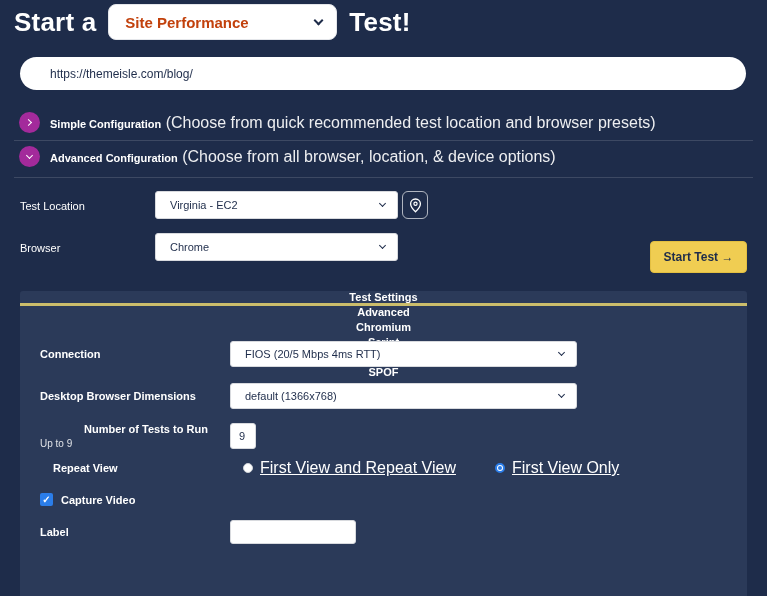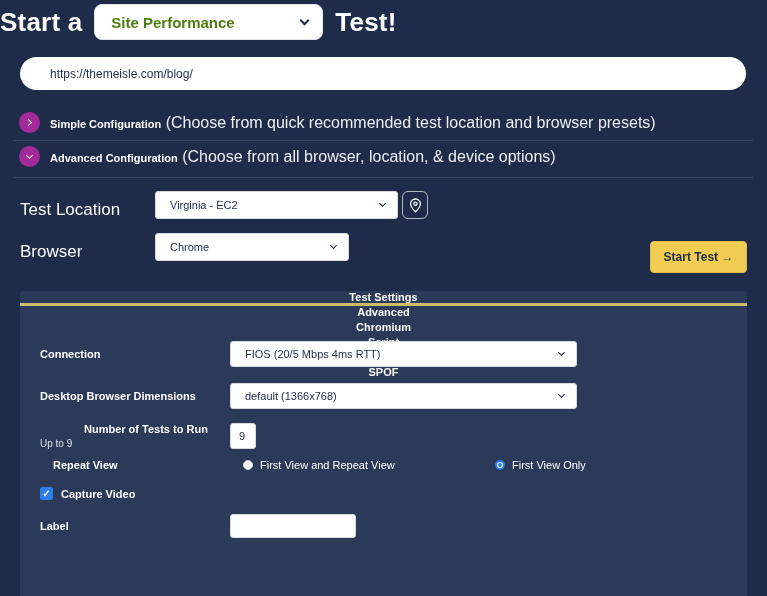--- a/index.html
+++ b/index.html
@@ -5,28 +5,28 @@
   * { margin:0; padding:0; box-sizing:border-box; }
   html,body { width:767px; height:596px; }
   body {
     font-family:"Liberation Sans", sans-serif;
     background:#1e2c4a;
     overflow:hidden;
   }
   .page { position:relative; width:767px; height:596px; background:#1e2c4a; color:#fff; }
 
   
-  .header { position:absolute; top:4px; left:0; display:flex; align-items:center; gap:12px; }
+  .header { position:absolute; top:4px; left:14px; display:flex; align-items:center; gap:12px; }
   .h-text { font-size:26px; font-weight:bold; color:#fff; letter-spacing:.2px; }
   .type-select {
     width:229px; height:36px; background:#fff; border-radius:8px;
     display:flex; align-items:center; justify-content:space-between;
     padding:0 14px 0 16px; cursor:pointer; border:1px solid #e4e6ea;
   }
-  .type-select .sel-text { font-size:15px; font-weight:bold; color:#4d7c0f; }
+  .type-select .sel-text { font-size:15px; font-weight:bold; color:#c2410c; }
 
   .chev {
     width:7px; height:7px; border-right:2px solid #1e2c4a; border-bottom:2px solid #1e2c4a;
     transform:rotate(45deg); margin-top:-4px; flex:none;
   }
   .chev.small { width:5px; height:5px; border-width:1.5px; }
   .chev.white { border-color:#fff; }
   .chev.right { transform:rotate(-45deg); margin:0 0 0 -2px; }
 
   
@@ -40,21 +40,21 @@
   .config-row { position:absolute; left:19px; display:flex; align-items:center; gap:10px; }
   .config-circle {
     width:21px; height:21px; border-radius:50%; background:#a32a9b;
     display:flex; align-items:center; justify-content:center; flex:none; cursor:pointer;
   }
   .config-title { font-size:11px; font-weight:bold; color:#fff; }
   .config-desc { font-size:16px; color:rgba(255,255,255,.92); font-weight:normal; }
   .divider { position:absolute; left:14px; width:739px; height:1px; background:rgba(255,255,255,.14); }
 
   
-  .field-label { position:absolute; left:20px; font-size:17px; color:#fff; }
+  .field-label { position:absolute; left:20px; font-size:11px; color:#fff; }
   .wselect {
     position:absolute; background:#fff; border-radius:3px; border:1px solid #d8dade;
     display:flex; align-items:center; justify-content:space-between;
     padding:0 12px 0 14px; cursor:pointer;
   }
   .wselect .sel-text { font-size:11px; color:#1e2c4a; }
   .pin-btn {
     position:absolute; left:402px; top:191px; width:26px; height:28px;
     border:1px solid rgba(255,255,255,.65); border-radius:6px; background:transparent;
     display:flex; align-items:center; justify-content:center; cursor:pointer;
@@ -84,21 +84,21 @@
   .plabel-stack { width:190px; flex:none; }
   .plabel-stack .plabel-main { font-size:11px; font-weight:600; color:#fff; }
   .plabel-stack .plabel-sub { font-size:10px; color:rgba(255,255,255,.85); margin-top:3px; }
   .pselect { position:static; width:347px; height:26px; }
   .runs-input {
     width:26px; height:26px; border:1px solid #d8dade; border-radius:3px;
     font-family:"Liberation Sans", sans-serif; font-size:11px; color:#1e2c4a;
     text-align:left; padding-left:8px; outline:none;
   }
   .radio-opt { display:flex; align-items:center; gap:7px; cursor:pointer; }
-  .radio-opt .opt-label { font-size:11px; color:#fff; }
+  .radio-opt .opt-label { font-size:16px; color:#fff;text-decoration:underline; }
   .radio { width:10px; height:10px; border-radius:50%; flex:none; }
   .radio.unchecked { background:#fff; border:1px solid #cfd3d8; }
   .radio.checked {
     background:#fff; border:2px solid #2b7de9; position:relative;
   }
   .radio.checked::after {
     content:""; position:absolute; left:1px; top:1px; width:4px; height:4px;
     border-radius:50%; background:#2b7de9;
   }
   .checkbox {
@@ -158,21 +158,21 @@
     <span class="chev small"></span>
   </div>
   <button class="pin-btn">
     <svg width="13" height="15" viewBox="0 0 13 15">
       <path d="M6.5 1 C3.7 1 1.6 3.1 1.6 5.8 C1.6 9.2 6.5 13.8 6.5 13.8 C6.5 13.8 11.4 9.2 11.4 5.8 C11.4 3.1 9.3 1 6.5 1 Z" fill="none" stroke="#ffffff" stroke-width="1.3"></path>
       <circle cx="6.5" cy="5.8" r="1.6" fill="none" stroke="#ffffff" stroke-width="1.2"></circle>
     </svg>
   </button>
 
   <span class="field-label" style="top:242px;">Browser</span>
-  <div class="wselect" style="left:155px; top:233px; width:194px; height:28px;">
+  <div class="wselect" style="left:155px; top:233px; width:243px; height:28px;">
     <span class="sel-text">Chrome</span>
     <span class="chev small"></span>
   </div>
 
   <button class="start-btn">Start Test →</button>
 
   <div class="panel">
     <div class="tabs">
       <div class="tab active">Test Settings</div>
       <div class="tab">Advanced</div>

